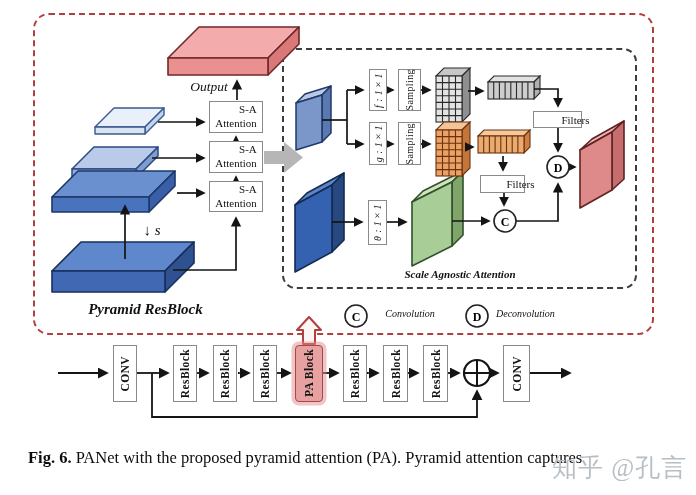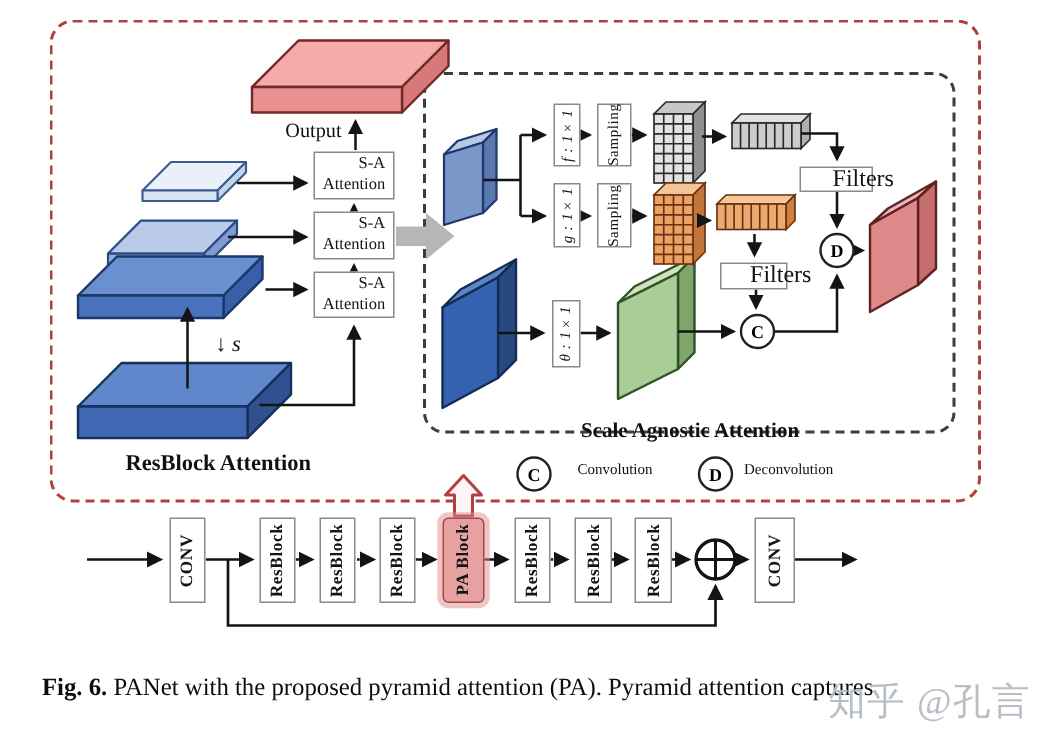--- a/index.html
+++ b/index.html
@@ -5,23 +5,23 @@
   html,body{margin:0;padding:0;background:#ffffff;}
   .fig{position:relative;width:696px;height:495px;background:#fff;font-family:"Liberation Serif",serif;overflow:hidden;}
   .outer-box{position:absolute;left:33px;top:13px;width:617px;height:318px;border:2px dashed #b1403c;border-radius:16px;background:#fff;}
   .saa-box{position:absolute;left:282px;top:48px;width:351px;height:237px;border:2px dashed #3d3d3d;border-radius:14px;background:#fff;}
   svg.layer{position:absolute;left:0;top:0;z-index:2;}
   .box{position:absolute;z-index:3;background:#fff;border:1.2px solid #8a8a8a;display:flex;align-items:center;justify-content:center;text-align:right;color:#141414;box-sizing:border-box;}
   .sa-box{font-size:11px;line-height:1.25;}
   .vt{writing-mode:vertical-rl;transform:rotate(180deg);white-space:nowrap;letter-spacing:.4px;}
   .small-v{font-size:10px;}
   .pipe-v{font-size:11.5px;font-weight:600;}
-  .filters{font-size:16px;padding-left:36px;}
+  .filters{font-size:11px;padding-left:36px;}
   .pa-block{background:#e7a1a1;border:1.5px solid #a34848;border-radius:4px;box-shadow:0 0 0 3.5px rgba(226,140,140,.5);}
-  .label{position:absolute;z-index:4;color:#111;text-align:center;}
+  .label{position:absolute;z-index:4;color:#111;text-align:center;font-style:italic;}
   .bold{font-weight:bold;}
   .caption{position:absolute;left:28px;top:447px;width:655px;font-size:16.5px;line-height:21px;color:#0d0d0d;z-index:3;}
   .watermark{position:absolute;left:552px;top:451px;z-index:5;font-size:25px;color:#b7bec4;font-family:Liberation Serif, serif;letter-spacing:1px;white-space:nowrap;}
   .ital{font-style:italic;}
 </style>
 </head>
 <body>
 
 <div class="fig">
 
@@ -193,40 +193,40 @@
   </div>
   <div class="box sa-box" style="left:209px;top:141px;width:54px;height:32px;">
     <div><span>S-A</span><br><span>Attention</span></div>
   </div>
   <div class="box sa-box" style="left:209px;top:181px;width:54px;height:31px;">
     <div><span>S-A</span><br><span>Attention</span></div>
   </div>
 
   <div class="label" style="left:184px;top:79px;width:50px;font-size:13.5px;">Output</div>
   <div class="label ital" style="left:132px;top:222px;width:40px;font-size:15px;">↓ s</div>
-  <div class="label bold" style="left:78px;top:301px;width:135px;font-size:15px;">ResBlock Attention</div>
+  <div class="label bold" style="left:78px;top:301px;width:135px;font-size:15px;">Pyramid ResBlock</div>
 
   <div class="box" style="left:369px;top:69px;width:18px;height:42px;">
       <span class="vt small-v ital">f : 1×1</span>
     </div>
   <div class="box" style="left:398px;top:69px;width:23px;height:42px;">
       <span class="vt small-v">Sampling</span>
     </div>
   <div class="box" style="left:369px;top:122px;width:18px;height:43px;">
       <span class="vt small-v ital">g : 1×1</span>
     </div>
   <div class="box" style="left:398px;top:122px;width:23px;height:43px;">
       <span class="vt small-v">Sampling</span>
     </div>
   <div class="box" style="left:368px;top:200px;width:19px;height:45px;">
       <span class="vt small-v ital">θ : 1×1</span>
     </div>
   <div class="box filters" style="left:533px;top:111px;width:49px;height:17px;">Filters</div>
   <div class="box filters" style="left:480px;top:175px;width:45px;height:18px;">Filters</div>
-  <div class="label bold" style="left:375px;top:280px;width:170px;font-size:14px;">Scale Agnostic Attention</div>
+  <div class="label bold" style="left:375px;top:268px;width:170px;font-size:11px;">Scale Agnostic Attention</div>
 
   <div class="label" style="left:370px;top:308px;width:80px;font-size:10px;text-align:center;">Convolution</div>
   <div class="label" style="left:496px;top:308px;width:100px;font-size:10px;text-align:left;">Deconvolution</div>
 
   <div class="box" style="left:113px;top:345px;width:24px;height:57px;">
       <span class="vt pipe-v">CONV</span>
     </div>
   <div class="box" style="left:173px;top:345px;width:24px;height:57px;">
       <span class="vt pipe-v">ResBlock</span>
     </div>

